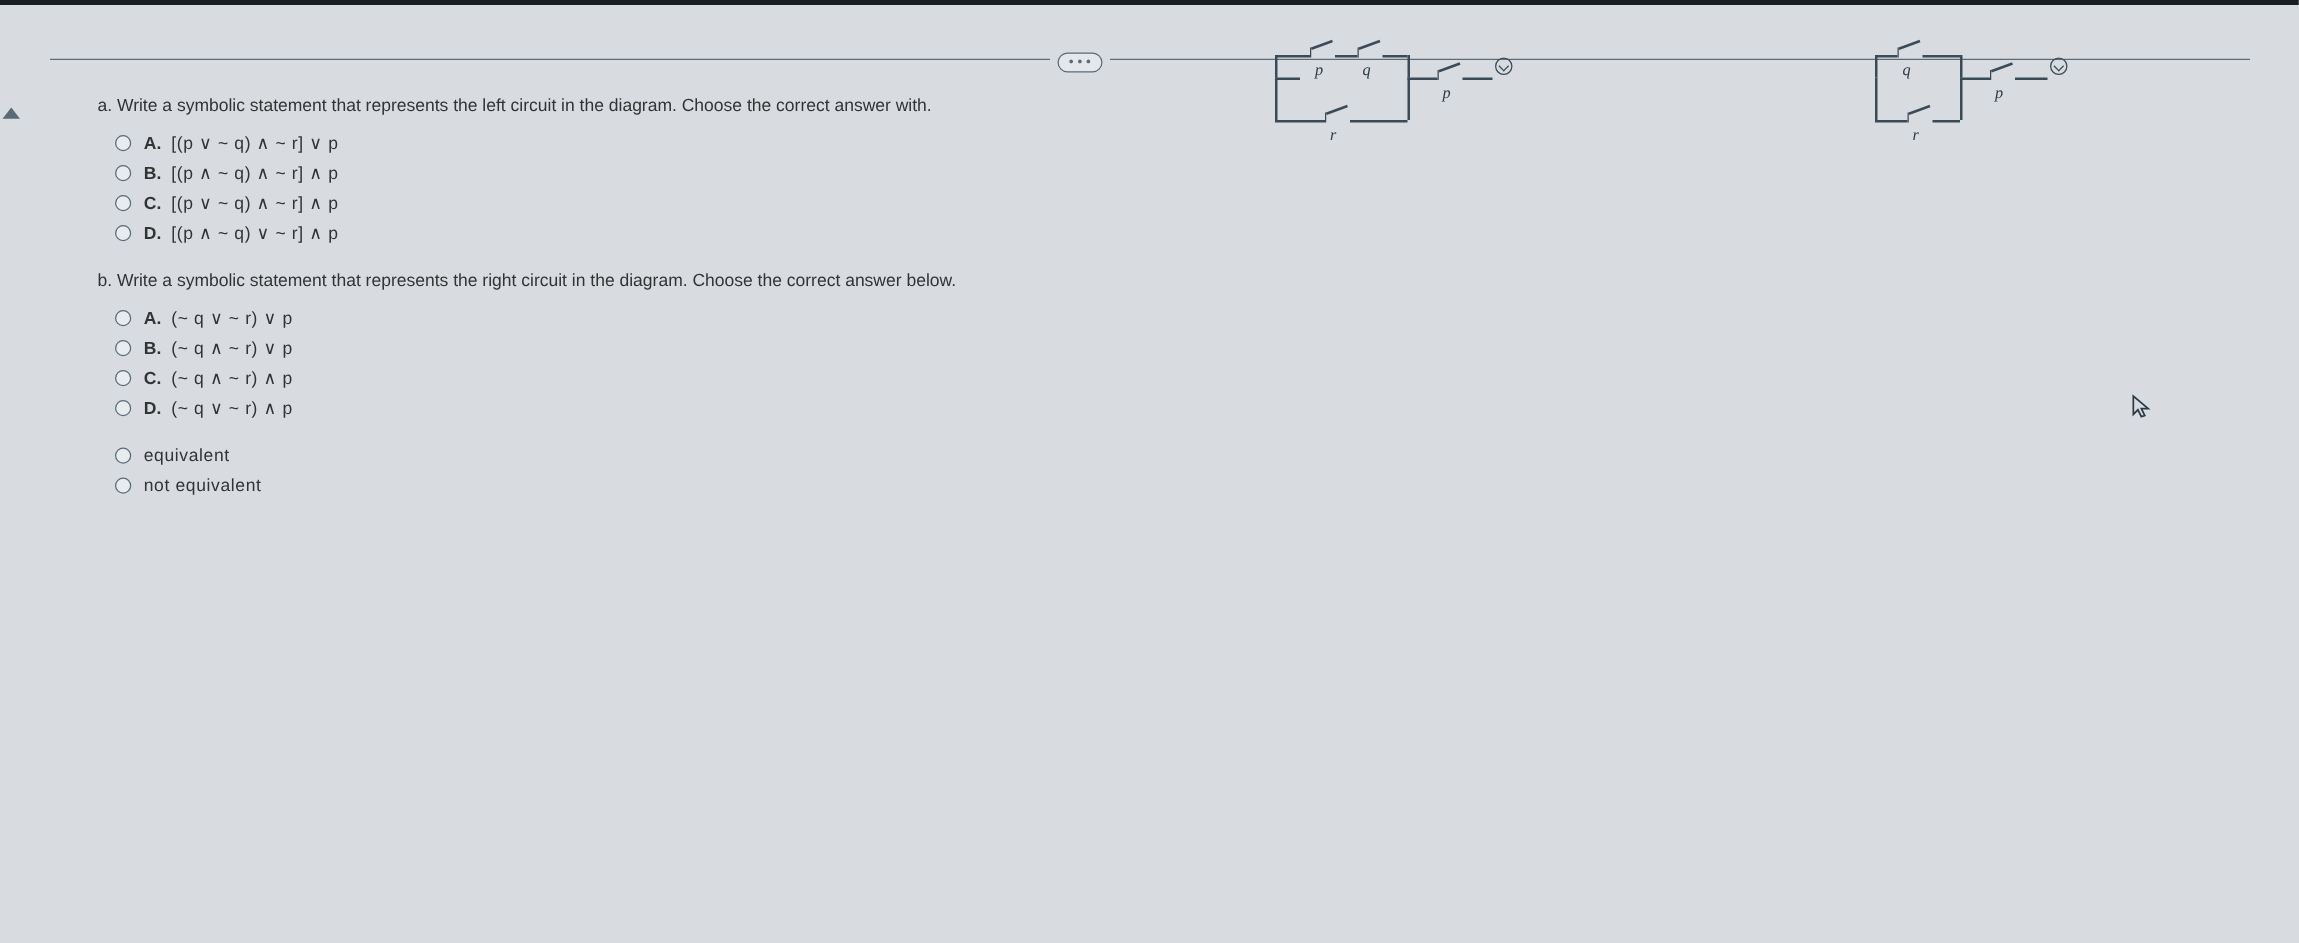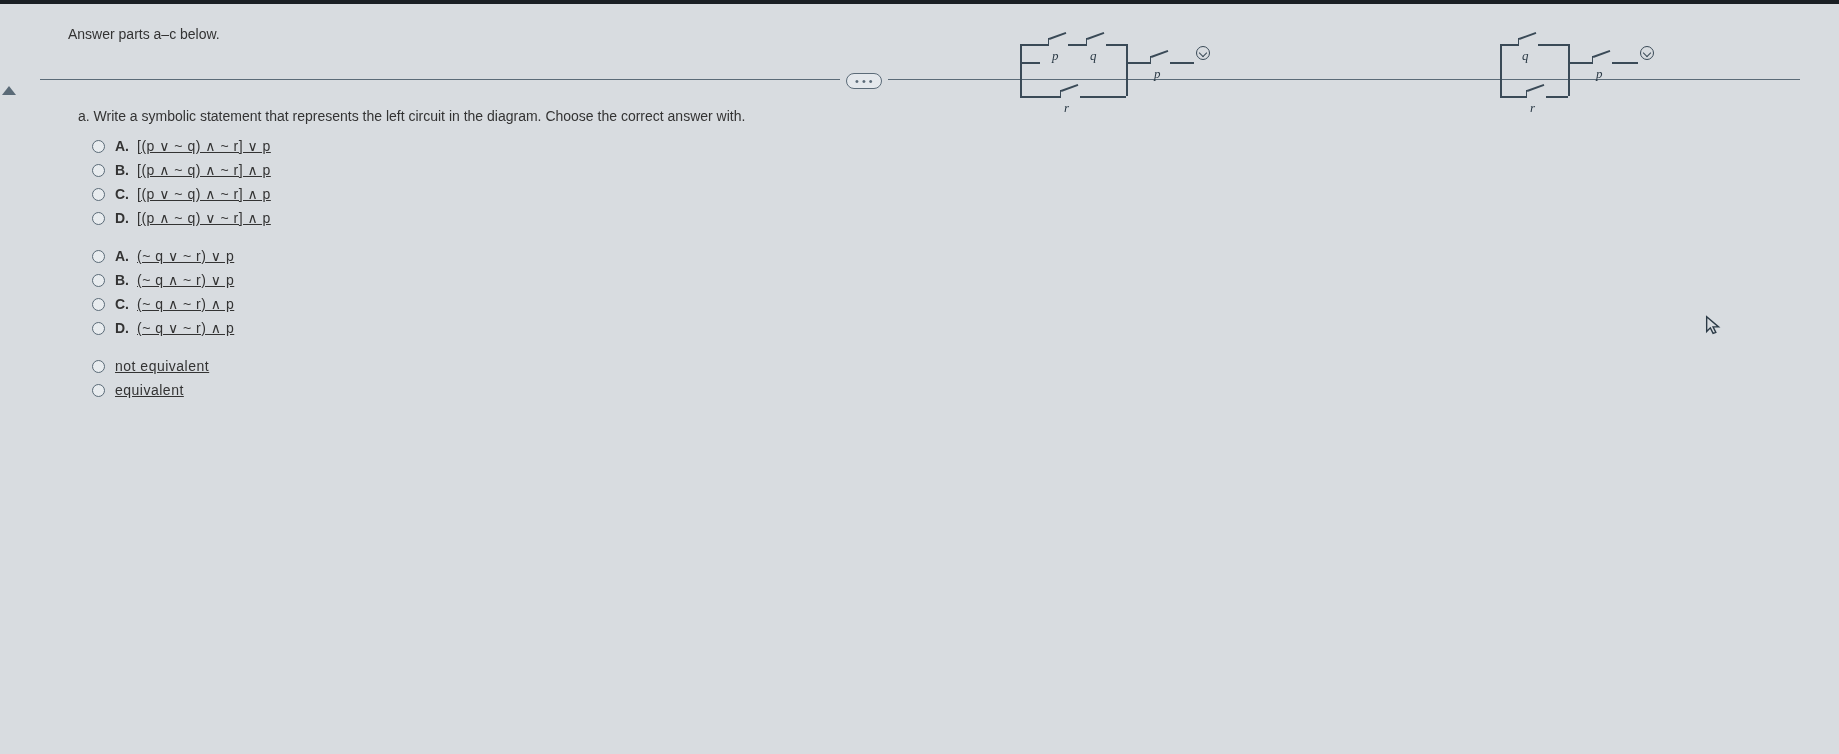--- a/index.html
+++ b/index.html
@@ -61,21 +61,21 @@
   }
   .radio {
     width: 13px; height: 13px;
     border: 1.5px solid #5a6a77;
     border-radius: 50%;
     margin-right: 10px;
     flex: none;
     background: #e8ecef;
   }
   .option-letter { font-weight: bold; margin-right: 8px; }
-  .option-text { letter-spacing: 0.5px; text-decoration: underline; }
+  .option-text { letter-spacing: 0.5px; }
   .diagrams {
     position: absolute;
     top: 24px;
     right: 40px;
     width: 760px;
     height: 90px;
     display: flex;
     justify-content: space-between;
   }
   .circuit {
@@ -148,21 +148,20 @@
   }
 </style>
 </head>
 <body>
 
 <div class="top-bar"></div>
 <div class="nav-arrow"></div>
 
 <div class="page-container">
 
-  <div class="subintro">Answer parts a–c below.</div>
 
   <div class="divider-wrap">
     <div class="divider-line"></div>
     <div class="divider-pill">
       <span>• • •</span>
     </div>
   </div>
 
   <div class="question-block">
     <div class="q-text">a. Write a symbolic statement that represents the left circuit in the diagram. Choose the correct answer with.</div>
@@ -184,20 +183,21 @@
       </div>
       <div class="option-row">
         <div class="radio"></div>
         <span class="option-letter">D.</span>
         <span class="option-text">[(p ∧ ~ q) ∨ ~ r] ∧ p</span>
       </div>
     </div>
   </div>
 
   <div class="question-block">
+    <div class="q-text">b. Write a symbolic statement that represents the right circuit in the diagram. Choose the correct answer below.</div>
     <div class="options">
       <div class="option-row">
         <div class="radio"></div>
         <span class="option-letter">A.</span>
         <span class="option-text">(~ q ∨ ~ r) ∨ p</span>
       </div>
       <div class="option-row">
         <div class="radio"></div>
         <span class="option-letter">B.</span>
         <span class="option-text">(~ q ∧ ~ r) ∨ p</span>
@@ -212,25 +212,25 @@
         <span class="option-letter">D.</span>
         <span class="option-text">(~ q ∨ ~ r) ∧ p</span>
       </div>
     </div>
   </div>
 
   <div class="question-block">
     <div class="options" style="margin-top:16px;">
       <div class="option-row">
         <div class="radio"></div>
+        <span class="option-text">equivalent</span>
+      </div>
+      <div class="option-row">
+        <div class="radio"></div>
         <span class="option-text">not equivalent</span>
-      </div>
-      <div class="option-row">
-        <div class="radio"></div>
-        <span class="option-text">equivalent</span>
       </div>
     </div>
   </div>
 
   <div class="diagrams">
 
     <div class="circuit">
 
       <div class="wire h" style="left:0;top:20px;width:20px;"></div>
       <div class="wire v" style="left:20px;top:20px;height:0;"></div>

